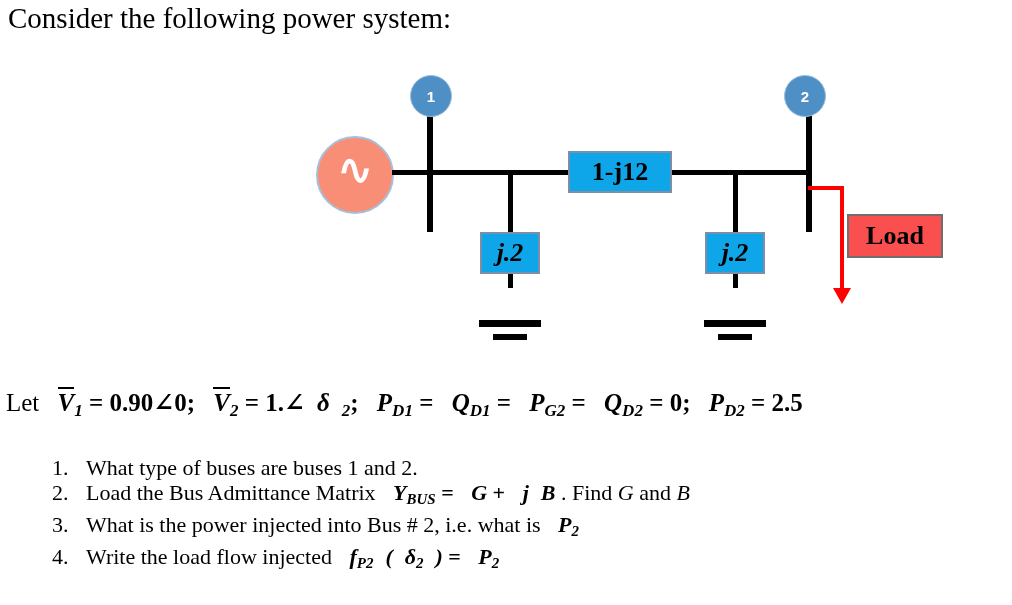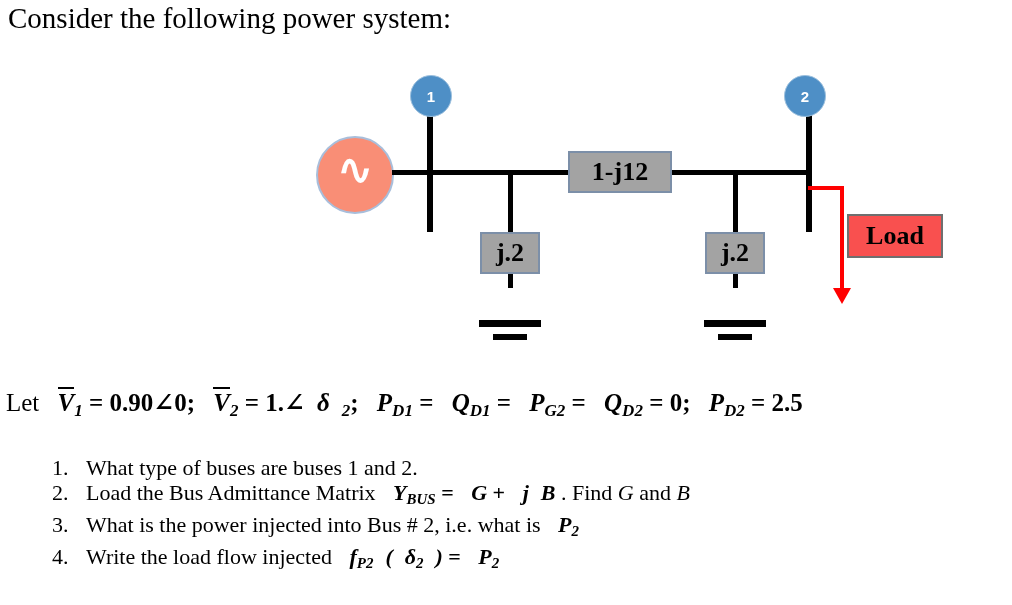--- a/index.html
+++ b/index.html
@@ -87,32 +87,32 @@
     font-size: 15px;
     font-weight: bold;
     display: flex;
     align-items: center;
     justify-content: center;
   }
 
   
   .imp-box {
     position: absolute;
-    background: #a3a3a3;
+    background: #0ea5e9;
     border: 2px solid #7C8FA8;
     box-sizing: border-box;
     display: flex;
     align-items: center;
     justify-content: center;
     font-family: "Liberation Serif", "DejaVu Serif", serif;
     font-weight: bold;
     color: #000000;
   }
   #box-line { width: 104px; height: 42px; font-size: 26px; }
-  .box-shunt { width: 60px; height: 42px; font-size: 26px; }
+  .box-shunt { width: 60px; height: 42px; font-size: 26px; font-style: italic; }
 
   
   .ground { position: absolute; }
   .ground .g1 {
     position: absolute;
     left: 0; top: 0;
     width: 62px; height: 7px;
     background: #000000;
   }
   .ground .g2 {

